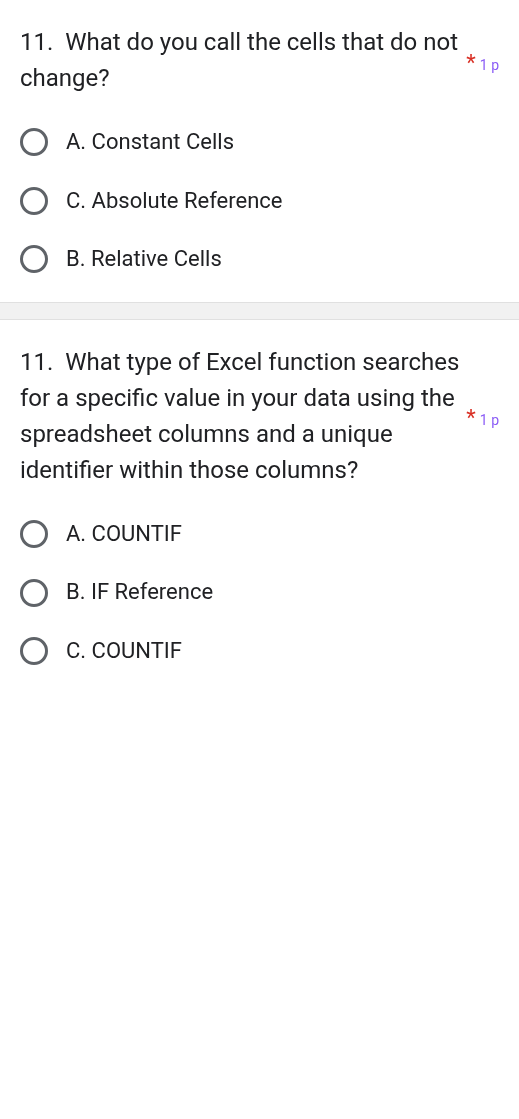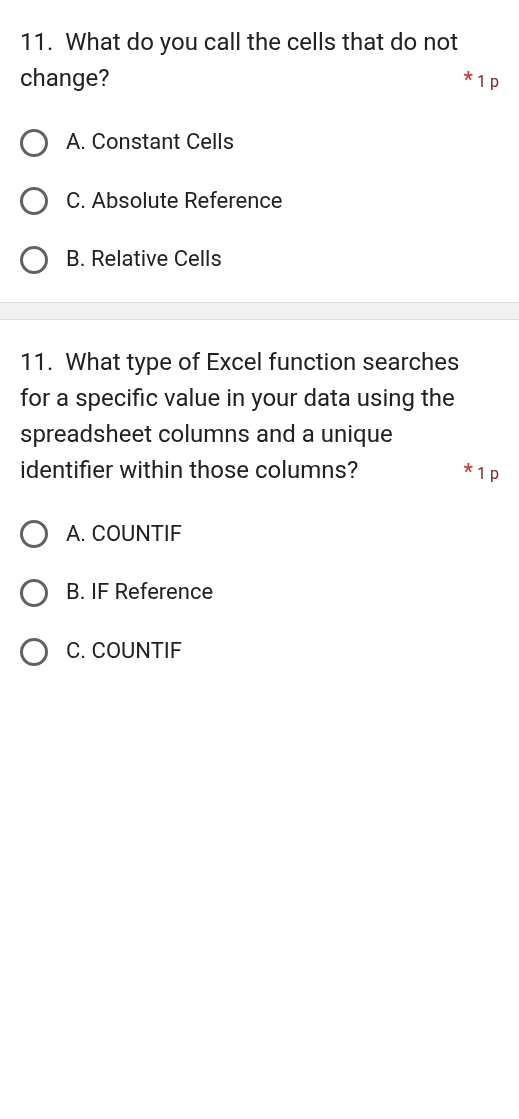--- a/index.html
+++ b/index.html
@@ -18,21 +18,21 @@
       background: #fff;
     }
     .divider {
       height: 18px;
       background: #f1f1f1;
       border-top: 1px solid #e0e0e0;
       border-bottom: 1px solid #e0e0e0;
     }
     .question-header {
       display: flex;
-      align-items: flex-end;
+      align-items: center;
       margin-bottom: 32px;
     }
     .question-text {
       font-size: 24px;
       line-height: 1.5;
       color: #202124;
       flex: 1;
       font-weight: 400;
     }
     .points-wrap {
@@ -42,31 +42,31 @@
       white-space: nowrap;
       font-size: 18px;
       line-height: 1.5;
       padding-top: 4px;
     }
     .asterisk {
       color: #d93025;
       font-size: 22px;
     }
     .points {
-      color: #7f1d1d;
-      font-size: 16px;
+      color: #8b5cf6;
+      font-size: 14px;
     }
     .options {
       display: flex;
       flex-direction: column;
       gap: 30px;
     }
     .option {
       display: flex;
-      align-items: flex-end;
+      align-items: center;
       gap: 18px;
       cursor: pointer;
     }
     .radio {
       width: 28px;
       height: 28px;
       border: 3px solid #5f6368;
       border-radius: 50%;
       flex-shrink: 0;
     }

